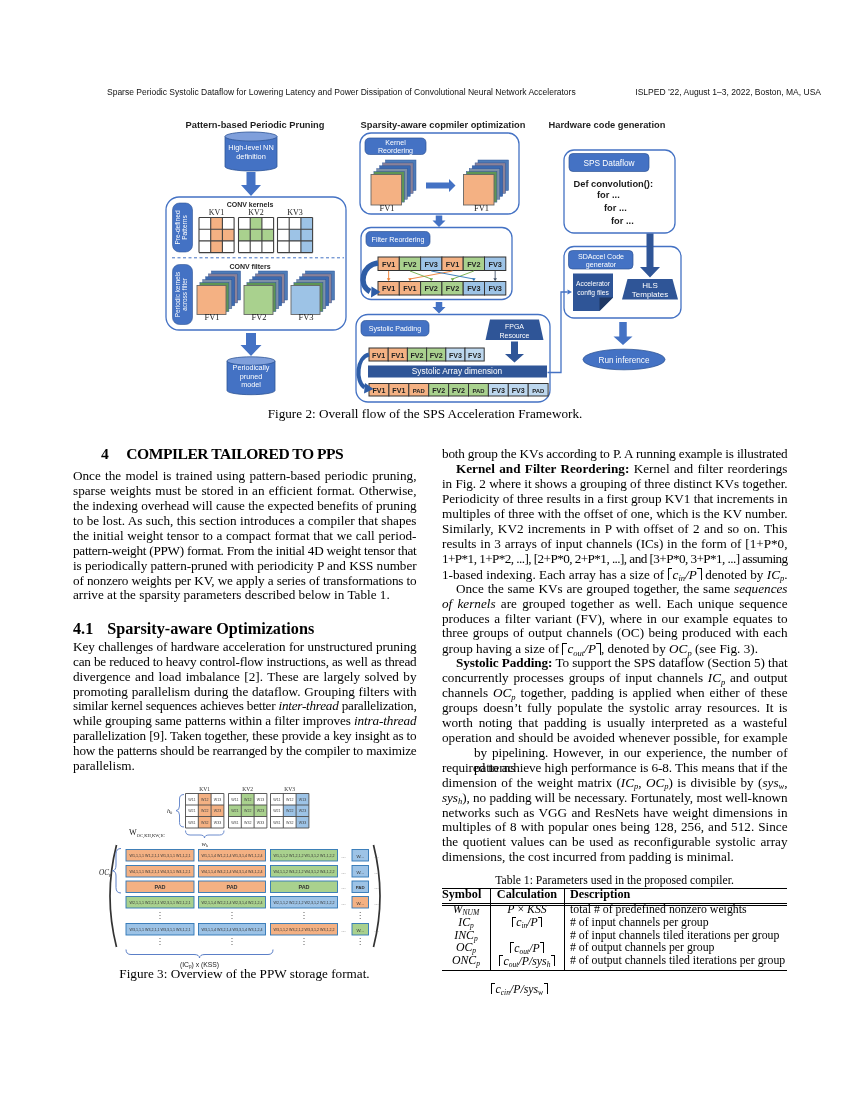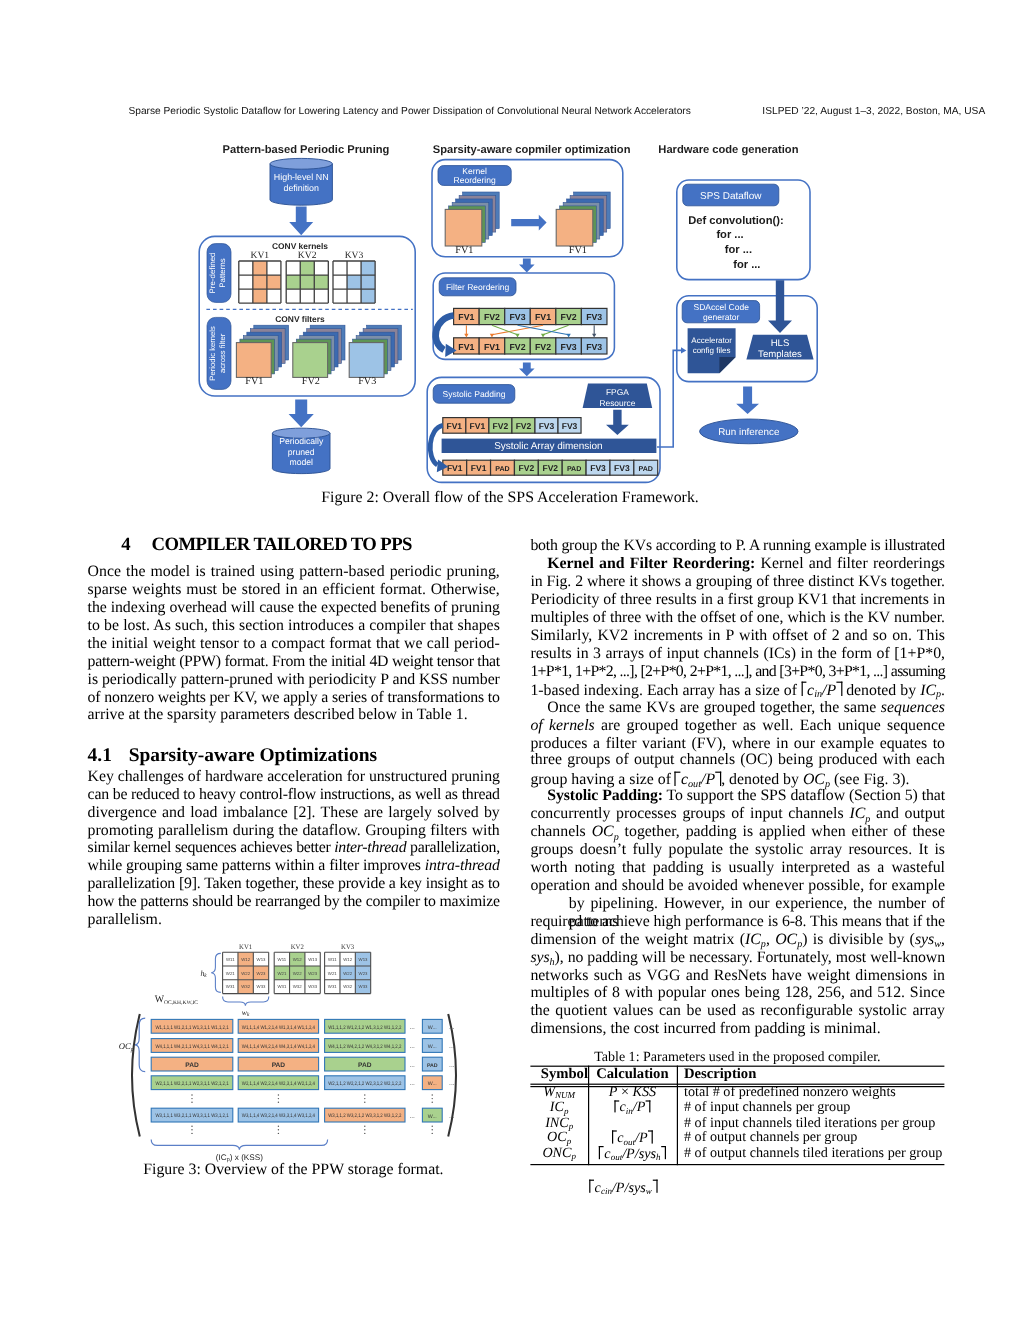--- a/index.html
+++ b/index.html
@@ -461,21 +461,21 @@
 </div>
 
 <div class="cap" style="left:442px;top:874px;width:345px;font-size:11.7px;">Table 1: Parameters used in the proposed compiler.</div>
 <div class="tbl">
 <div class="rule" style="left:442px;top:888.3px;width:345px;height:1.1px;"></div>
 <div class="rule" style="left:442px;top:902.6px;width:345px;height:1px;"></div>
 <div class="rule" style="left:442px;top:904.9px;width:345px;height:1px;"></div>
 <div class="rule" style="left:442px;top:970.3px;width:345px;height:1.1px;"></div>
 <div class="rule" style="left:490px;top:888.3px;width:1px;height:83px;"></div>
 <div class="rule" style="left:563.5px;top:888.3px;width:1px;height:83px;"></div>
-<div class="tl" style="left:442px;top:888.1px;width:48px;text-align:right;font-weight:bold;font-size:12.2px;">Symbol</div>
+<div class="tl" style="left:442px;top:888.1px;width:48px;text-align:left;font-weight:bold;font-size:12.2px;">Symbol</div>
 <div class="tl" style="left:491px;top:888.1px;width:72px;text-align:center;font-weight:bold;font-size:12.2px;">Calculation</div>
 <div class="tl" style="left:570px;top:888.1px;font-weight:bold;font-size:12.2px;">Description</div>
 <div class="tl" style="left:442px;top:903.2px;width:48px;text-align:center;"><i>W<sub>NUM</sub></i></div>
 <div class="tl" style="left:491px;top:903.2px;width:72px;text-align:center;"><i>P</i> × <i>KSS</i></div>
 <div class="tl" style="left:570px;top:903.2px;">total # of predefined nonzero weights</div>
 <div class="tl" style="left:442px;top:915.9px;width:48px;text-align:center;"><i>IC<sub>p</sub></i></div>
 <div class="tl" style="left:491px;top:915.9px;width:72px;text-align:center;"><span class="ceill"></span><i>c<sub>in</sub>/P</i><span class="ceilr"></span></div>
 <div class="tl" style="left:570px;top:915.9px;"># of input channels per group</div>
 <div class="tl" style="left:442px;top:928.6px;width:48px;text-align:center;"><i>INC<sub>p</sub></i></div>
 <div class="tl" style="left:491px;top:982px;width:72px;text-align:left;"><span class="ceill"></span><i>c<sub>cin</sub>/P/sys<sub>w</sub></i><span class="ceilr"></span></div>

